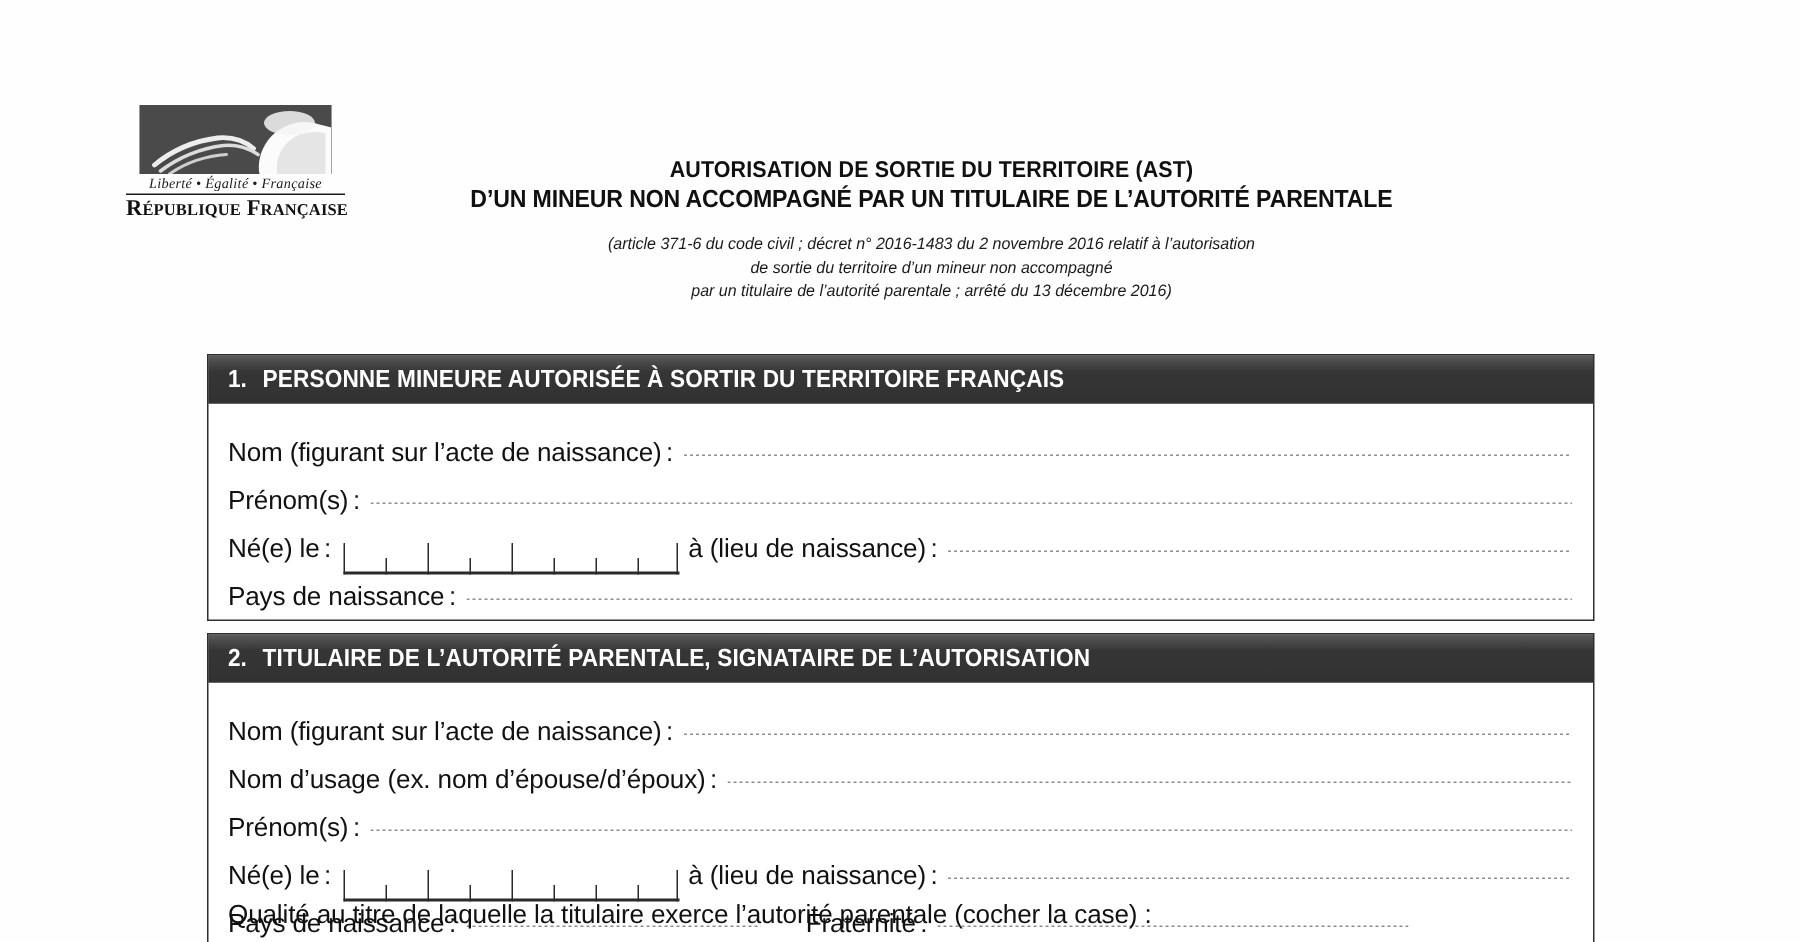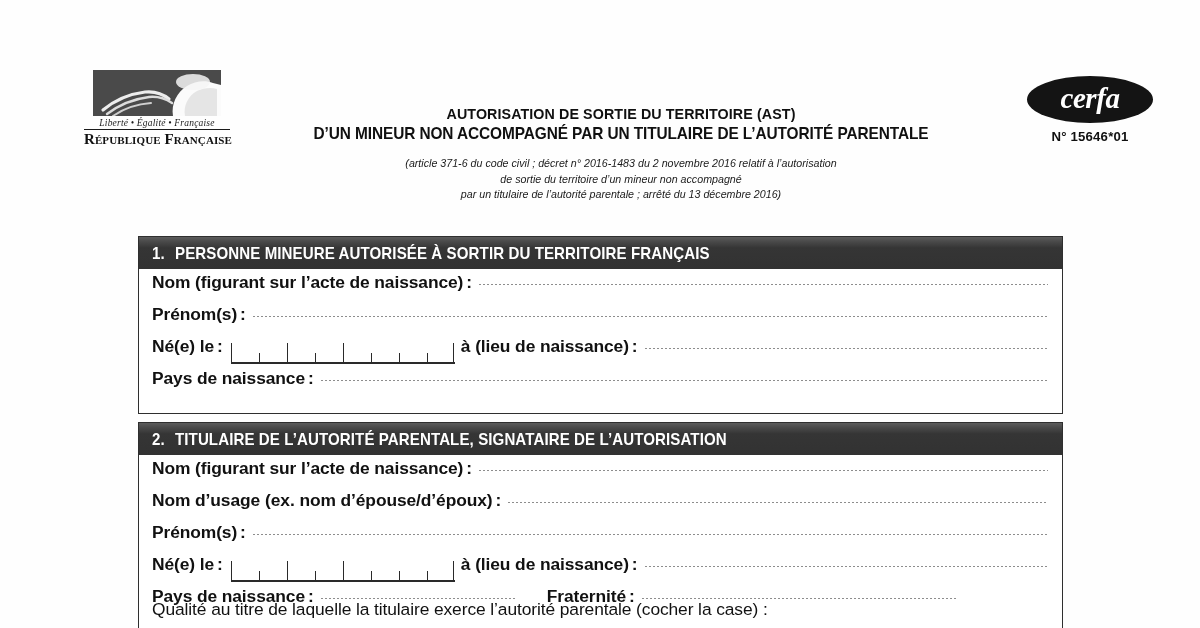--- a/index.html
+++ b/index.html
@@ -178,22 +178,21 @@
     color: #ffffff;
     font-weight: 700;
     font-size: 16.4px;
     letter-spacing: 0.1px;
     transform: scaleX(0.92);
     transform-origin: left center;
     white-space: nowrap;
   }
 
   .section-body {
-    padding: 3px 14px 0 13px;
-    font-weight: bold;
+    padding: 22px 14px 0 13px;
   }
 
   .field-row {
     display: flex;
     align-items: baseline;
     height: 32px;
     white-space: nowrap;
   }
   .field-label {
     font-size: 17.4px;
@@ -283,26 +282,20 @@
       <div class="title-l1">AUTORISATION DE SORTIE DU TERRITOIRE (AST)</div>
       <div class="title-l2">D’UN MINEUR NON ACCOMPAGNÉ PAR UN TITULAIRE DE L’AUTORITÉ PARENTALE</div>
     </div>
 
     <div class="subtitle">
       <div>(article 371-6 du code civil ; décret n° 2016-1483 du 2 novembre 2016 relatif à l’autorisation</div>
       <div>de sortie du territoire d’un mineur non accompagné</div>
       <div>par un titulaire de l’autorité parentale ; arrêté du 13 décembre 2016)</div>
     </div>
 
-    <div class="cerfa">
-      <div class="cerfa-ellipse">
-        <span class="cerfa-word">cerfa</span>
-      </div>
-      <div class="cerfa-num">N° 15646*01</div>
-    </div>
   </div>
 
   <div class="section" id="section-1">
     <div class="section-bar">
       <span class="section-num">1.</span>
       <span class="section-title">PERSONNE MINEURE AUTORISÉE À SORTIR DU TERRITOIRE FRANÇAIS</span>
     </div>
     <div class="section-body">
 
       <div class="field-row">

